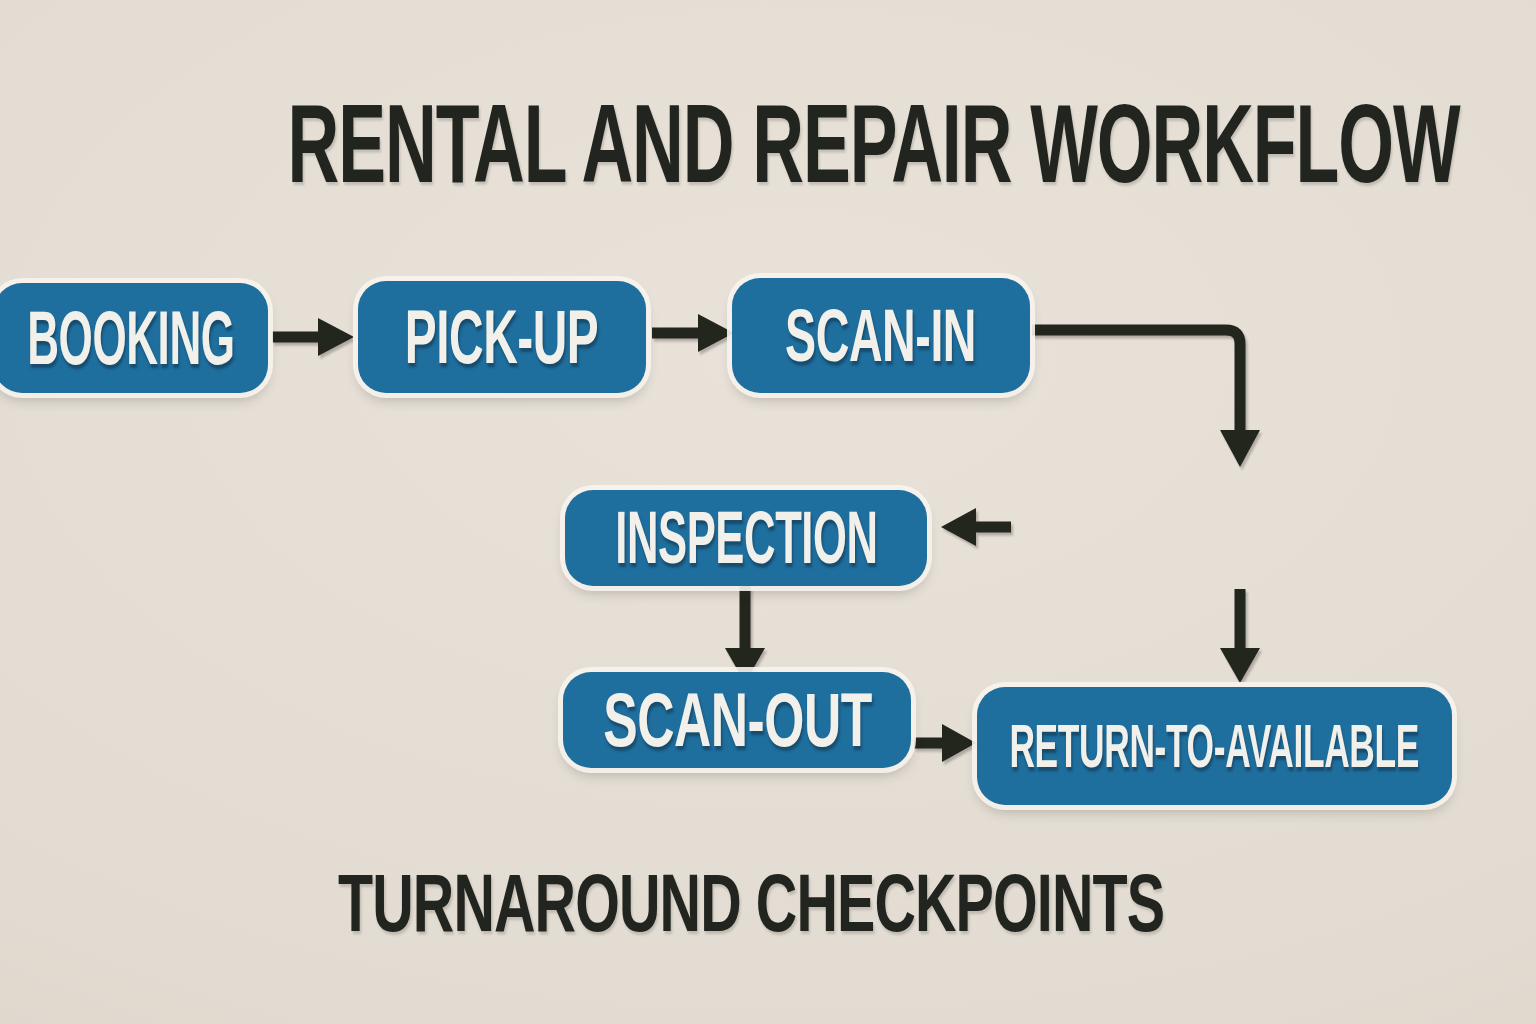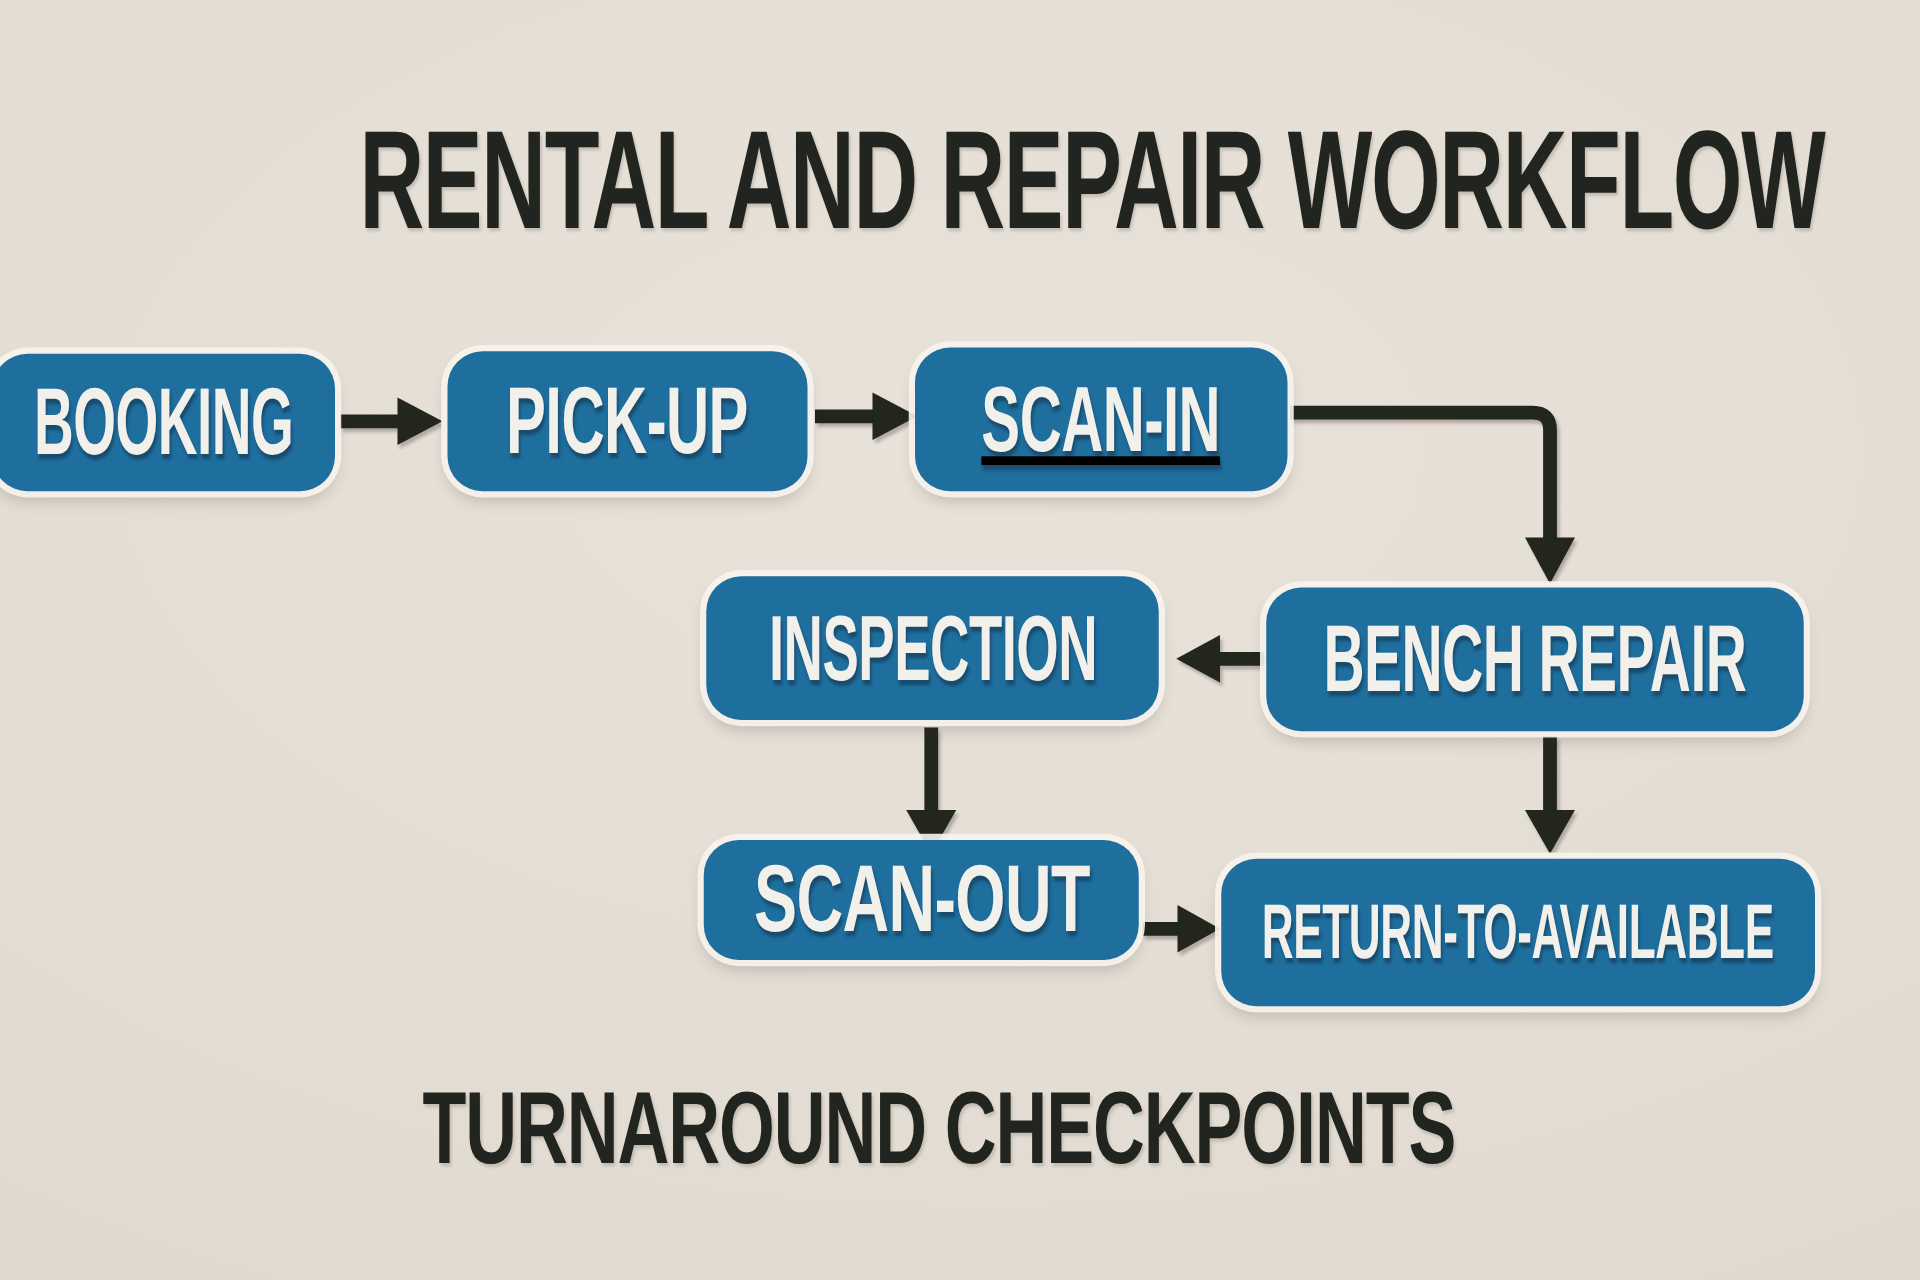--- a/index.html
+++ b/index.html
@@ -51,22 +51,22 @@
     display: inline-block;
     color: #f2f0ea;
     font-weight: bold;
     white-space: nowrap;
     line-height: 1;
     letter-spacing: -0.01em;
     text-shadow: 2px 4px 3px rgba(15,25,35,0.40);
   }
   .n-booking     { left: -6px;   top: 283px; width: 274px; height: 110px; }
   .n-pickup      { left: 358px;  top: 281px; width: 288px; height: 112px; justify-content: center; }
-  .n-scanin      { left: 732px;  top: 278px; width: 298px; height: 115px; text-decoration: underline; }
-  .n-inspection  { left: 565px;  top: 461px; width: 362px; height: 115px; }
+  .n-scanin      { left: 732px;  top: 278px; width: 298px; height: 115px; }
+  .n-inspection  { left: 565px;  top: 490px; width: 362px; height: 96px; }
   .n-benchrepair { left: 1013px; top: 470px; width: 430px; height: 115px; }
   .n-scanout     { left: 563px;  top: 672px; width: 348px; height: 96px; }
   .n-rta         { left: 977px;  top: 687px; width: 475px; height: 118px; }
 
   .n-booking .label     { font-size: 76px; transform: scaleX(0.58); }
   .n-pickup .label      { font-size: 76px; transform: scaleX(0.63); }
   .n-scanin .label      { font-size: 74px; transform: scaleX(0.63); }
   .n-inspection .label  { font-size: 74px; transform: scaleX(0.59); }
   .n-benchrepair .label { font-size: 76px; transform: scaleX(0.60); }
   .n-scanout .label     { font-size: 76px; transform: scaleX(0.68); }
@@ -124,23 +124,20 @@
   </div>
   <div class="node n-pickup">
     <span class="label">PICK-UP</span>
   </div>
   <div class="node n-scanin">
     <span class="label">SCAN-IN</span>
   </div>
   <div class="node n-inspection">
     <span class="label">INSPECTION</span>
   </div>
-  <div class="node n-benchrepair">
-    <span class="label">BENCH REPAIR</span>
-  </div>
   <div class="node n-scanout">
     <span class="label">SCAN-OUT</span>
   </div>
   <div class="node n-rta">
     <span class="label">RETURN-TO-AVAILABLE</span>
   </div>
 
   <div class="heading caption">
     <span class="htext">TURNAROUND CHECKPOINTS</span>
   </div>

